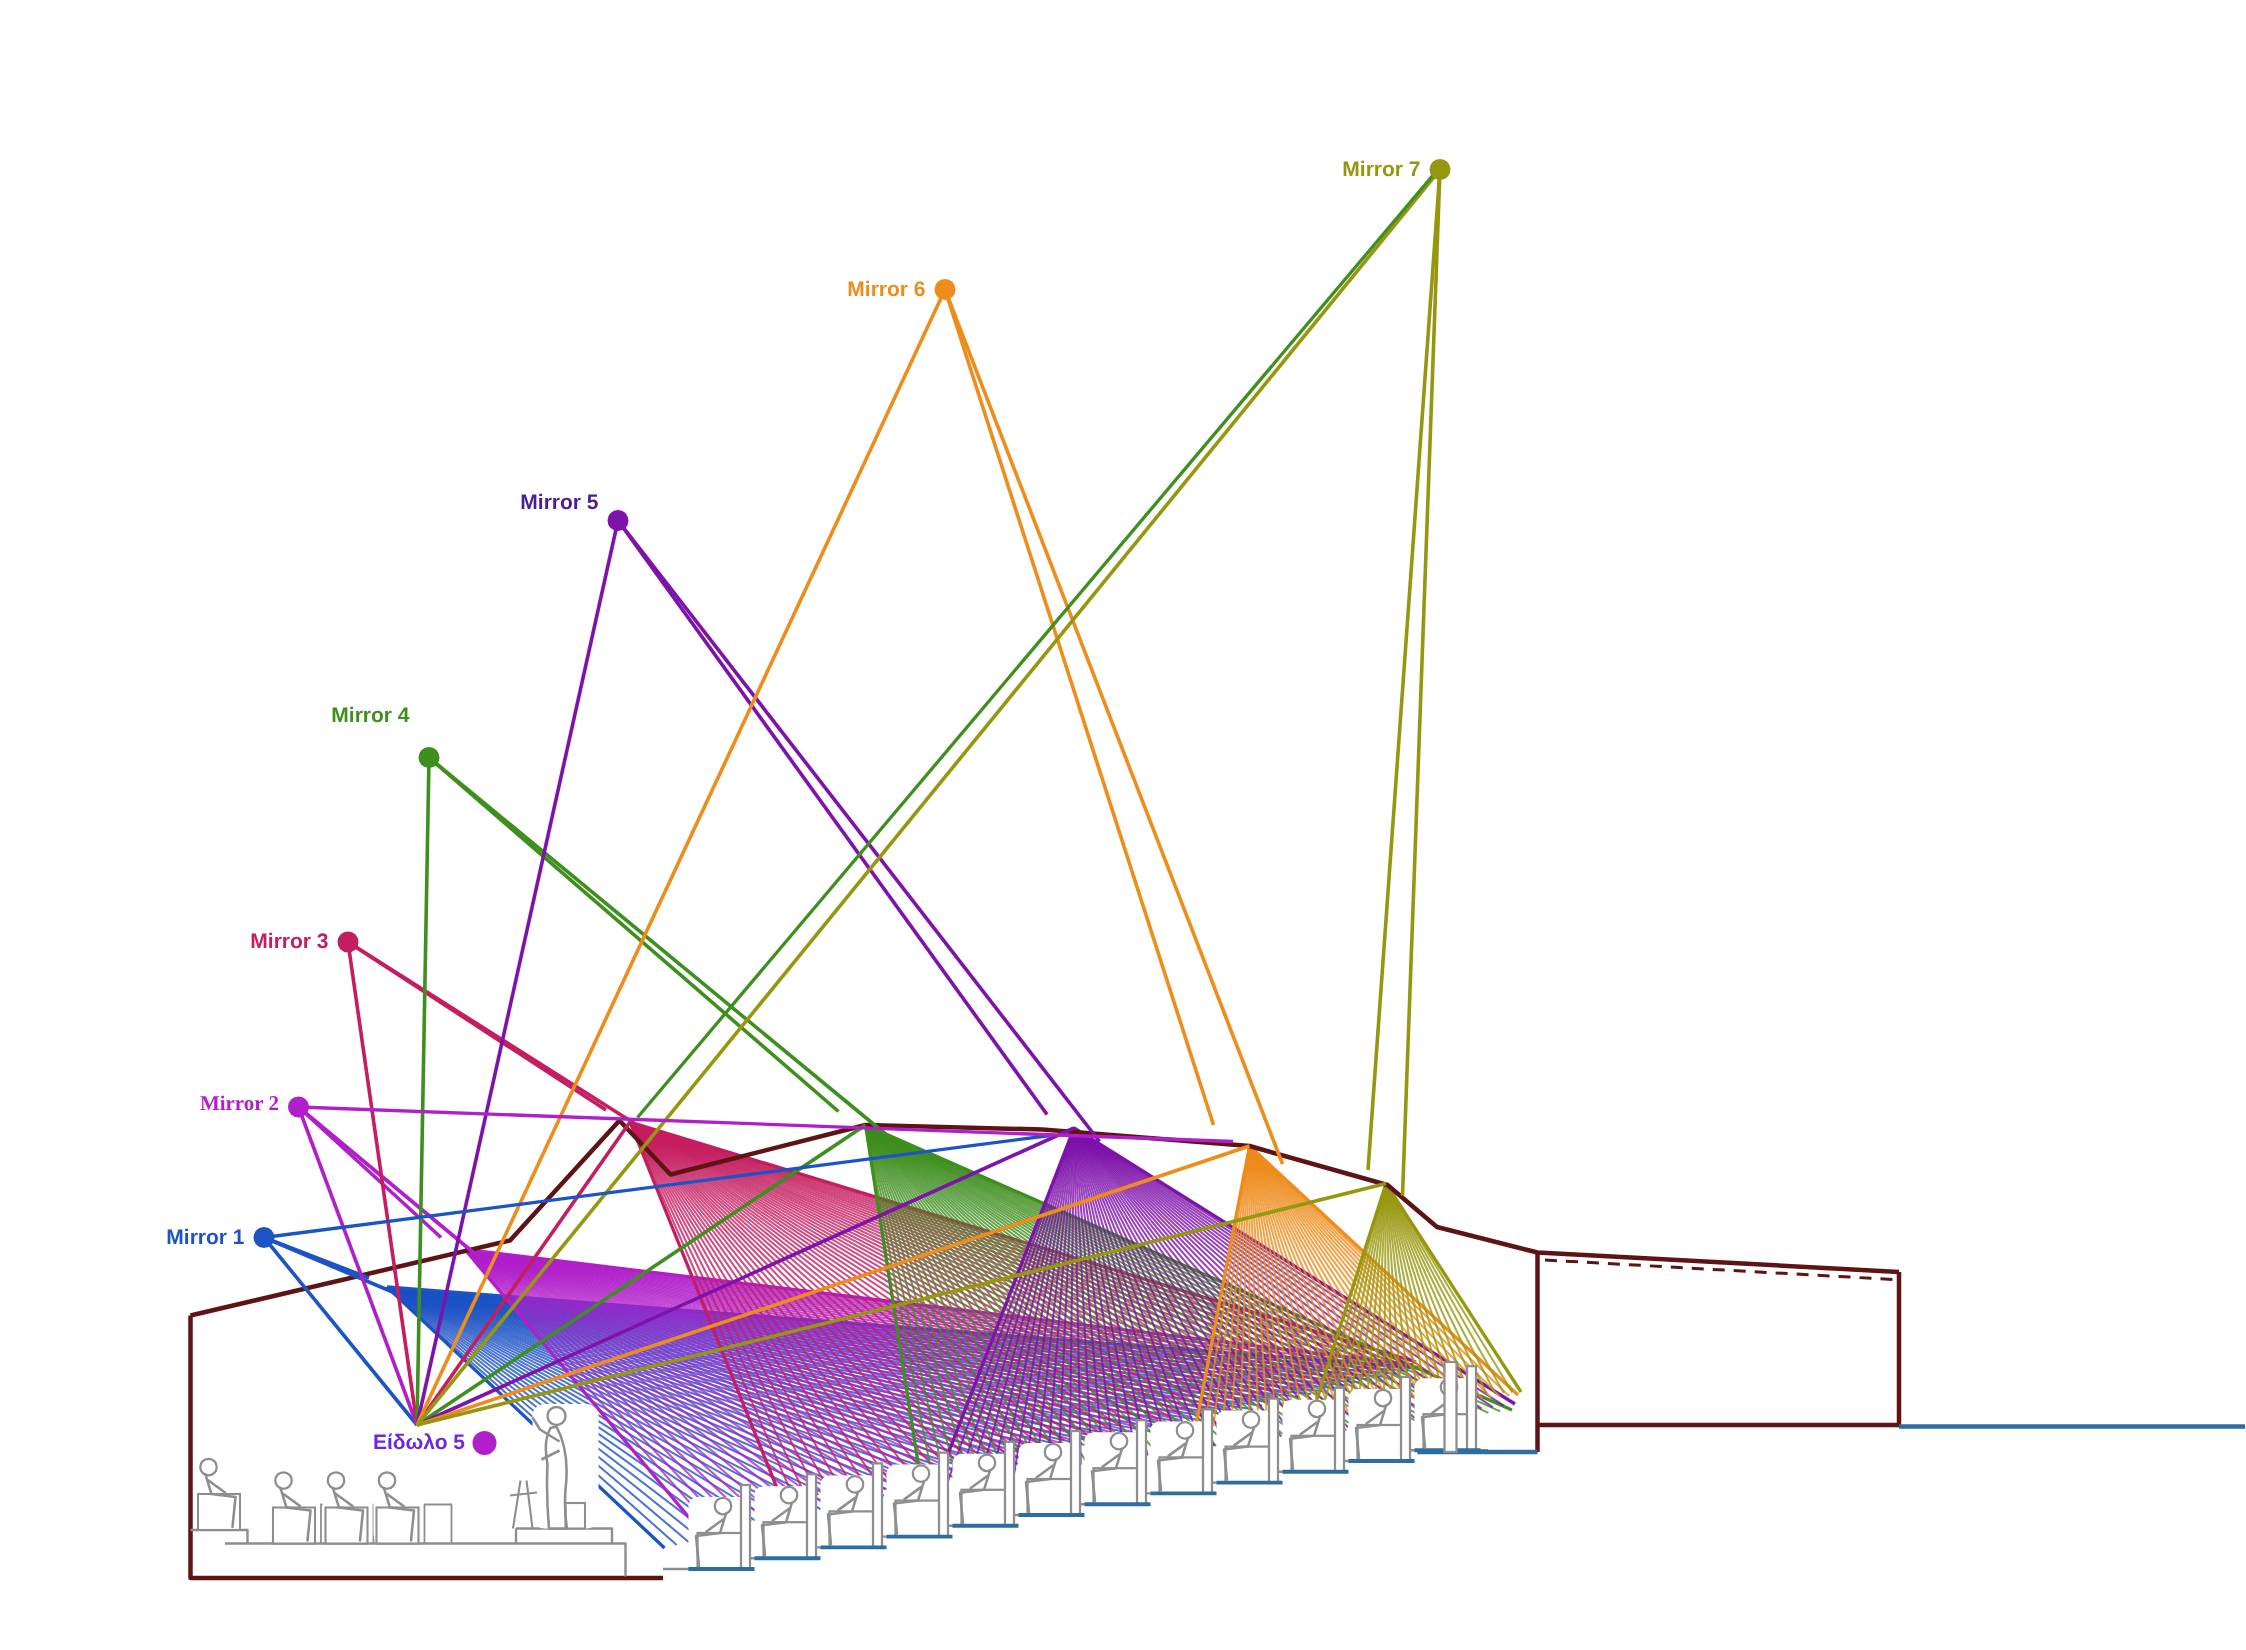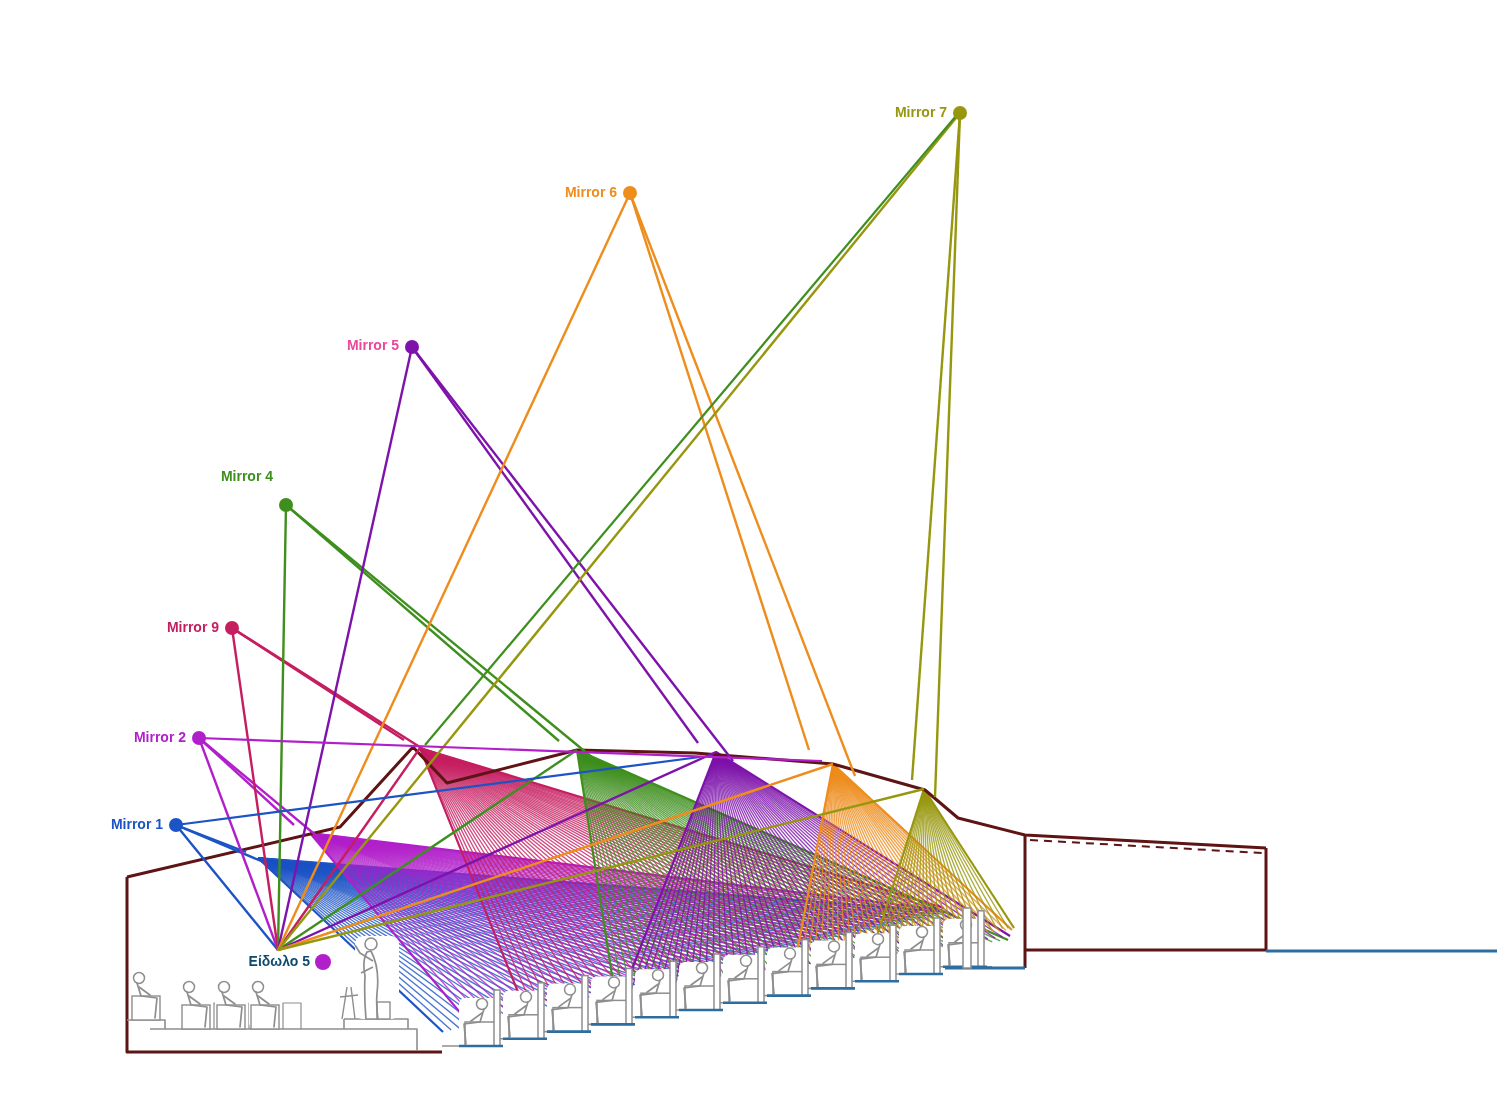--- a/index.html
+++ b/index.html
@@ -551,21 +551,21 @@
         <circle cx="232" cy="628" r="7" fill="#C51E60"></circle>
         <circle cx="286" cy="505" r="7" fill="#3E8F1E"></circle>
         <circle cx="412" cy="347" r="7" fill="#7D13AA"></circle>
         <circle cx="630" cy="193" r="7" fill="#EE8C1C"></circle>
         <circle cx="960" cy="113" r="7" fill="#97970F"></circle>
         <circle cx="323" cy="962" r="8" fill="#B11FCB"></circle>
       </g>
     </svg>
   <div id="labels">
       <div class="mlabel" style="color: rgb(28, 83, 197); right: 1334px; top: 814px; margin-left: 15px;">Mirror 1</div>
-      <div class="mlabel" style="color: rgb(177, 31, 203); right: 1311px; top: 727px;">Mirror 2</div>
-      <div class="mlabel" style="color: rgb(197, 30, 96); right: 1278px; top: 617px;">Mirror 9</div>
+      <div class="mlabel" style="color: rgb(177, 31, 203); right: 1311px; top: 727px; font-family: Liberation Serif, serif;">Mirror 2</div>
+      <div class="mlabel" style="color: rgb(197, 30, 96); right: 1278px; top: 617px;">Mirror 3</div>
       <div class="mlabel" style="color: rgb(62, 143, 30); right: 1224px; top: 466px;">Mirror 4</div>
-      <div class="mlabel" style="color: #ec4899; right: 1098px; top: 335px;">Mirror 5</div>
+      <div class="mlabel" style="color: #4c1d95; right: 1098px; top: 324px;">Mirror 5</div>
       <div class="mlabel" style="color: rgb(238, 140, 28); right: 880px; top: 182px; margin-left: 26px;">Mirror 6</div>
       <div class="mlabel" style="color: rgb(151, 151, 15); right: 550px; top: 102px;">Mirror 7</div>
-      <div class="mlabel" style="color: #0c4a6e; right: 1187px; top: 951px; text-align: center;">Είδωλο 5</div>
+      <div class="mlabel" style="color: #6d28d9; right: 1187px; top: 951px; text-align: center;">Είδωλο 5</div>
     </div>
 </div>
 
 </body></html>

